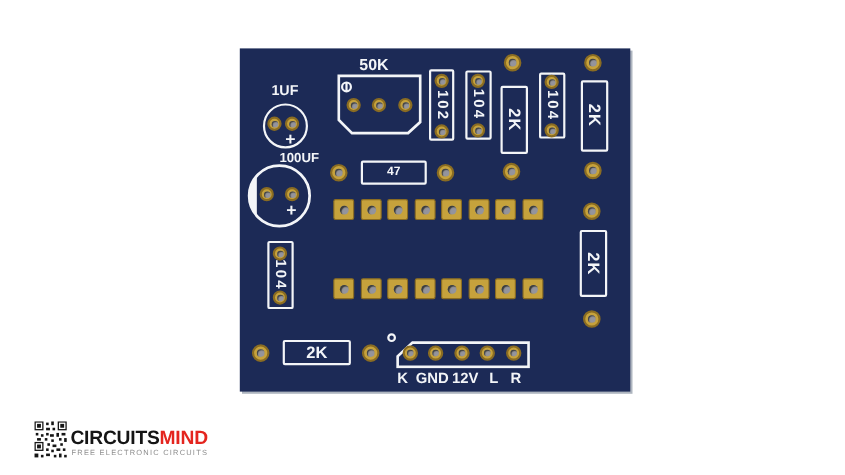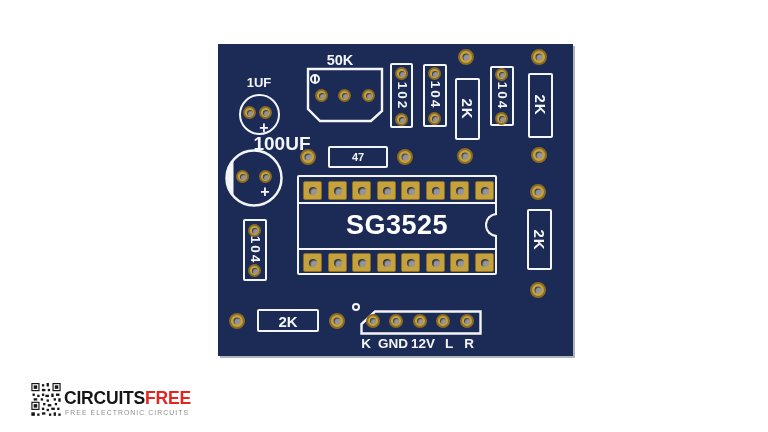--- a/index.html
+++ b/index.html
@@ -46,21 +46,21 @@
 </style>
 </head>
 <body>
 
 <div class="canvas">
 
   <div class="pcb">
 
     <div class="silk" style="left:41px;top:38px;font-size:13px;">1UF</div>
     <div class="silk" style="left:122px;top:16px;font-size:14.5px;">50K</div>
-    <div class="silk" style="left:64px;top:99px;font-size:19px;">100UF</div>
+    <div class="silk" style="left:54px;top:99px;font-size:12px;">100UF</div>
 
     <div class="ring" style="left:21px;top:50px;width:41px;height:41px;"></div>
     <div class="pad pr13" style="left:25px;top:62px;">
         <i></i>
       </div>
     <div class="pad pr13" style="left:41px;top:62px;">
         <i></i>
       </div>
     <div class="plus" style="left:46px;top:84px;">+</div>
 
@@ -152,26 +152,20 @@
     <div class="pad pr16" style="left:312px;top:238px;">
         <i></i>
       </div>
     <div class="pad pr16" style="left:11px;top:269px;">
         <i></i>
       </div>
     <div class="pad pr16" style="left:111px;top:269px;">
         <i></i>
       </div>
 
-    <div class="ic">
-      <div class="line" style="top:25px;"></div>
-      <div class="line" style="top:71px;"></div>
-      <div class="notch"></div>
-      <div class="ic-label">SG3525</div>
-    </div>
     <div class="sq" style="left:85px;top:137px;">
         <i></i>
       </div>
     <div class="sq" style="left:110px;top:137px;">
         <i></i>
       </div>
     <div class="sq" style="left:134px;top:137px;">
         <i></i>
       </div>
     <div class="sq" style="left:159px;top:137px;">
@@ -293,16 +287,16 @@
         <rect x="1" y="1" width="5" height="5"></rect>
         <rect x="19" y="1" width="5" height="5"></rect>
         <rect x="1" y="17" width="5" height="5"></rect>
       </g>
     <g fill="#161616">
         <rect x="2" y="2" width="3" height="3"></rect>
         <rect x="20" y="2" width="3" height="3"></rect>
         <rect x="2" y="18" width="3" height="3"></rect>
       </g>
   </svg>
-  <div class="logo-title"><span>CIRCUITS</span><span class="red">FREE</span></div>
+  <div class="logo-title"><span>CIRCUITS</span><span class="red">MIND</span></div>
   <div class="logo-tagline">FREE ELECTRONIC CIRCUITS</div>
 
 </div>
 
 </body></html>

